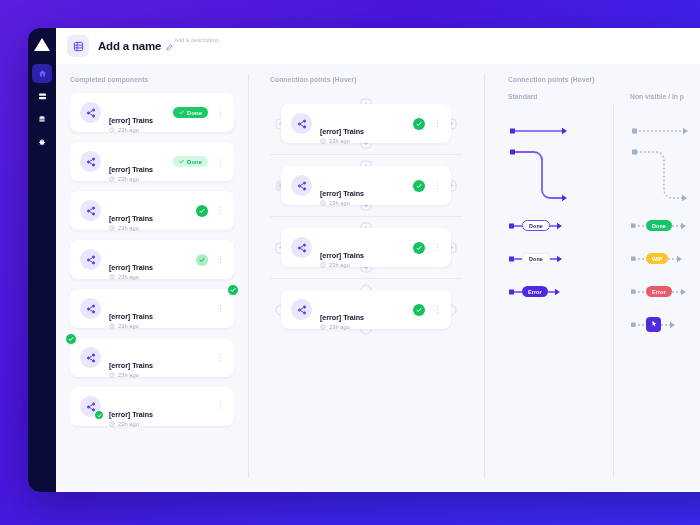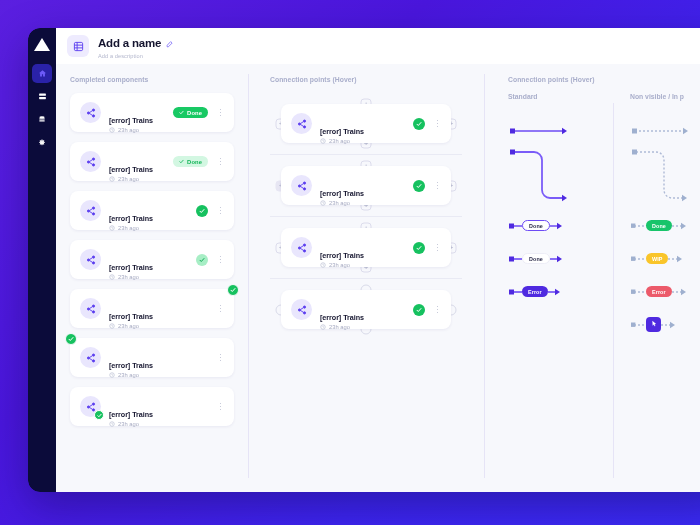--- a/index.html
+++ b/index.html
@@ -32,21 +32,21 @@
     display: flex; align-items: center; justify-content: center; }
   .nav-btn.active { background: #2a22a8; }
   .nav-btn svg { display: block; }
   
   .content { flex: 1; background: #f7f8fc; display: flex; flex-direction: column;
     min-width: 0; }
   .topbar { height: 36px; background: #fff; display: flex; align-items: center;
     padding: 0 0 0 11px; gap: 9px; flex: 0 0 36px; }
   .grid-icon { width: 22px; height: 22px; border-radius: 6px; background: #eeebfe;
     display: flex; align-items: center; justify-content: center; flex: 0 0 22px; }
-  .title-wrap { display: flex; flex-direction: column; gap: 1px; }
+  .title-wrap { display: flex; flex-direction: row; gap: 1px; }
   .title-row { display: flex; align-items: center; gap: 5px; }
   .doc-title { font-size: 11.5px; font-weight: 700; color: #14142e; letter-spacing: -.2px; }
   .doc-sub { font-size: 5.6px; color: #b3b6cc; letter-spacing: .1px; }
   .board { flex: 1; display: flex; min-height: 0; }
   .col { position: relative; padding: 12px 0 0 0; }
   .col-head { font-size: 6.8px; font-weight: 700; color: #a9aecb;
     letter-spacing: .05px; margin-bottom: 10px; }
   .vdiv { position: absolute; top: 10px; bottom: 14px; width: 1px;
     background: #e6e4f6; }
   

